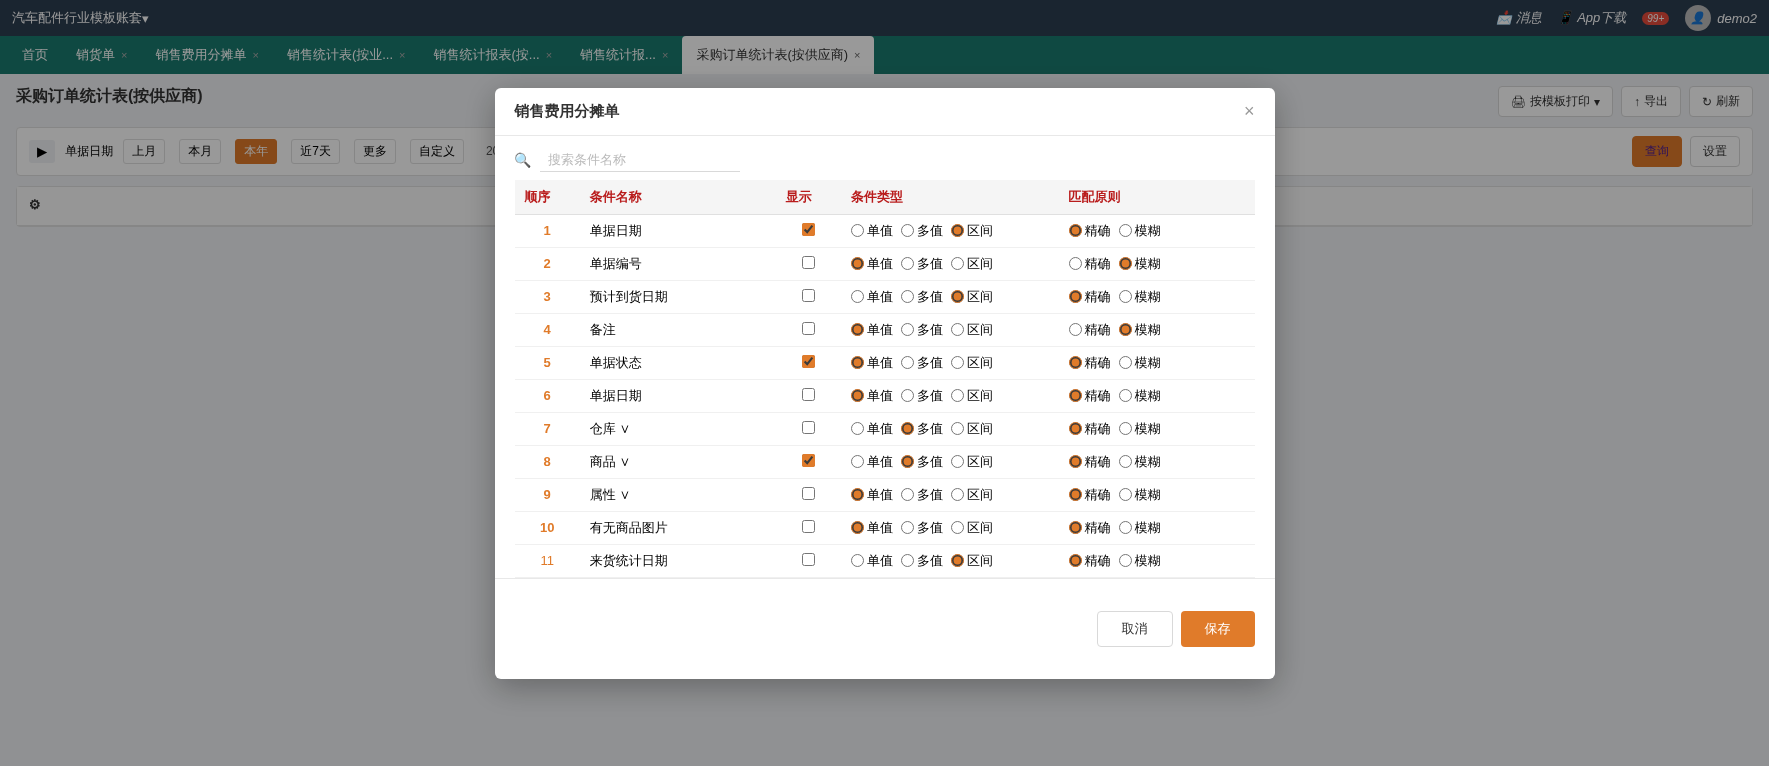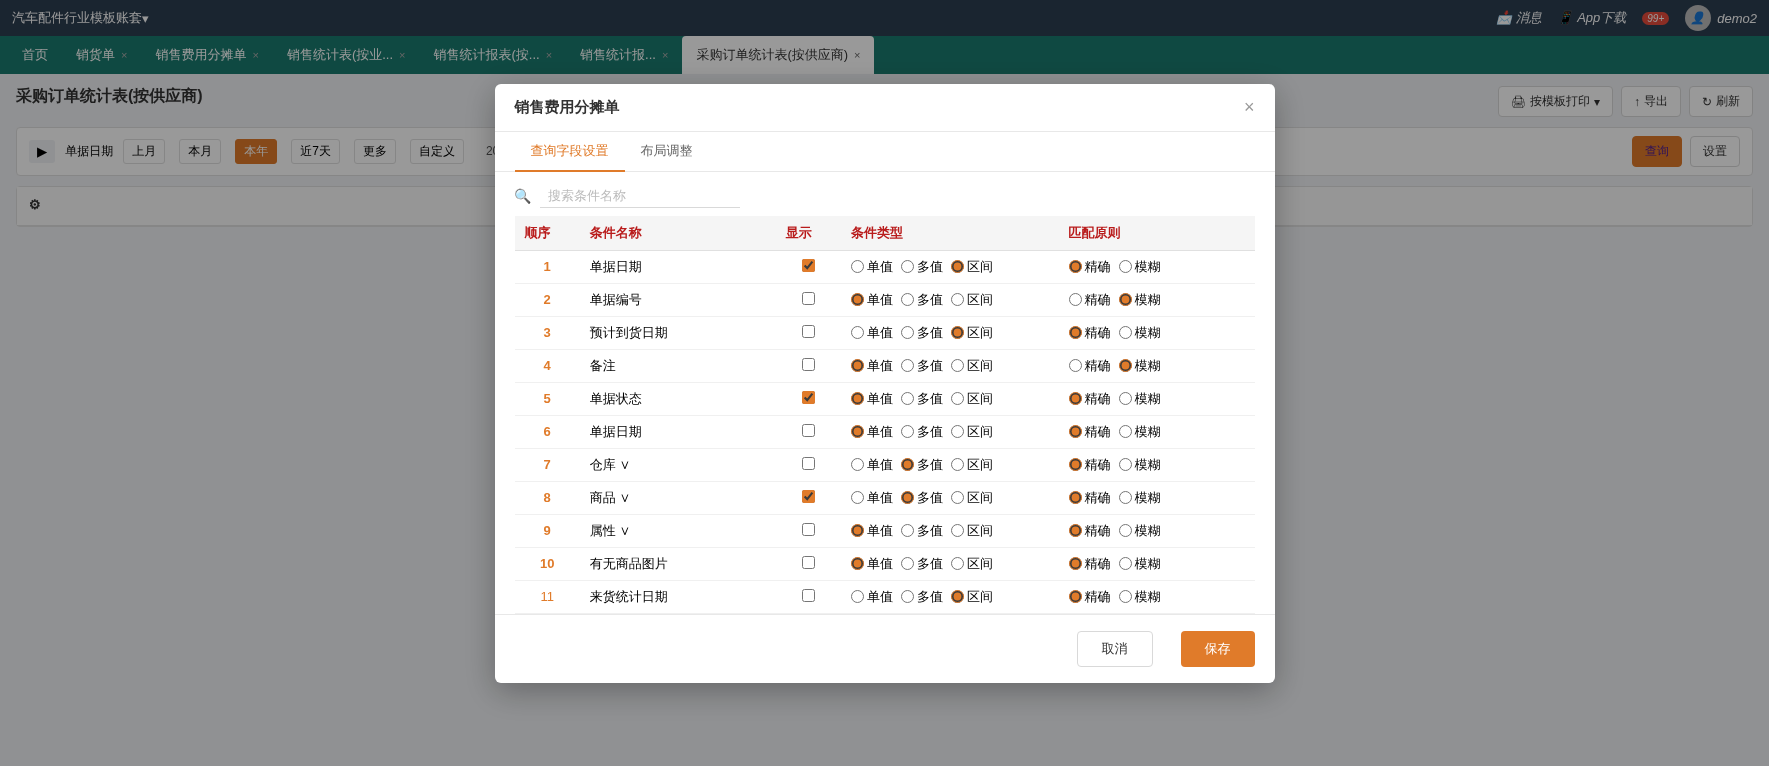--- a/index.html
+++ b/index.html
@@ -142,22 +142,22 @@
     .radio-item { display: flex; align-items: center; gap: 3px; cursor: pointer; white-space: nowrap; }
     .radio-item input[type=radio] { accent-color: #e07b2a; cursor: pointer; }
 
     
     input[type=checkbox] { accent-color: #e07b2a; cursor: pointer; }
 
     
     .dialog-footer {
       display: flex;
       justify-content: flex-end;
-      gap: 28px;
-      padding: 16px 20px;
+      gap: 8px;
+      padding: 32px 20px;
       border-top: 1px solid #e8e8e8;
     }
     .btn-cancel {
       padding: 8px 24px;
       border: 1px solid #d9d9d9;
       background: #fff;
       border-radius: 4px;
       cursor: pointer;
       font-size: 13px;
       color: #333;
@@ -296,24 +296,20 @@
 </div>
 
 <div class="overlay">
   <div class="dialog">
 
     <div class="dialog-header">
       <span class="dialog-title">销售费用分摊单</span>
       <button class="dialog-close">×</button>
     </div>
 
-    <div class="dialog-tabs">
-      <div class="dialog-tab active">查询字段设置</div>
-      <div class="dialog-tab">布局调整</div>
-    </div>
 
     <div class="dialog-search">
       <span class="search-icon">🔍</span>
       <input type="text" class="search-input" placeholder="搜索条件名称" style="">
     </div>
 
     <div class="inner-table">
       <table>
         <thead>
           <tr>

